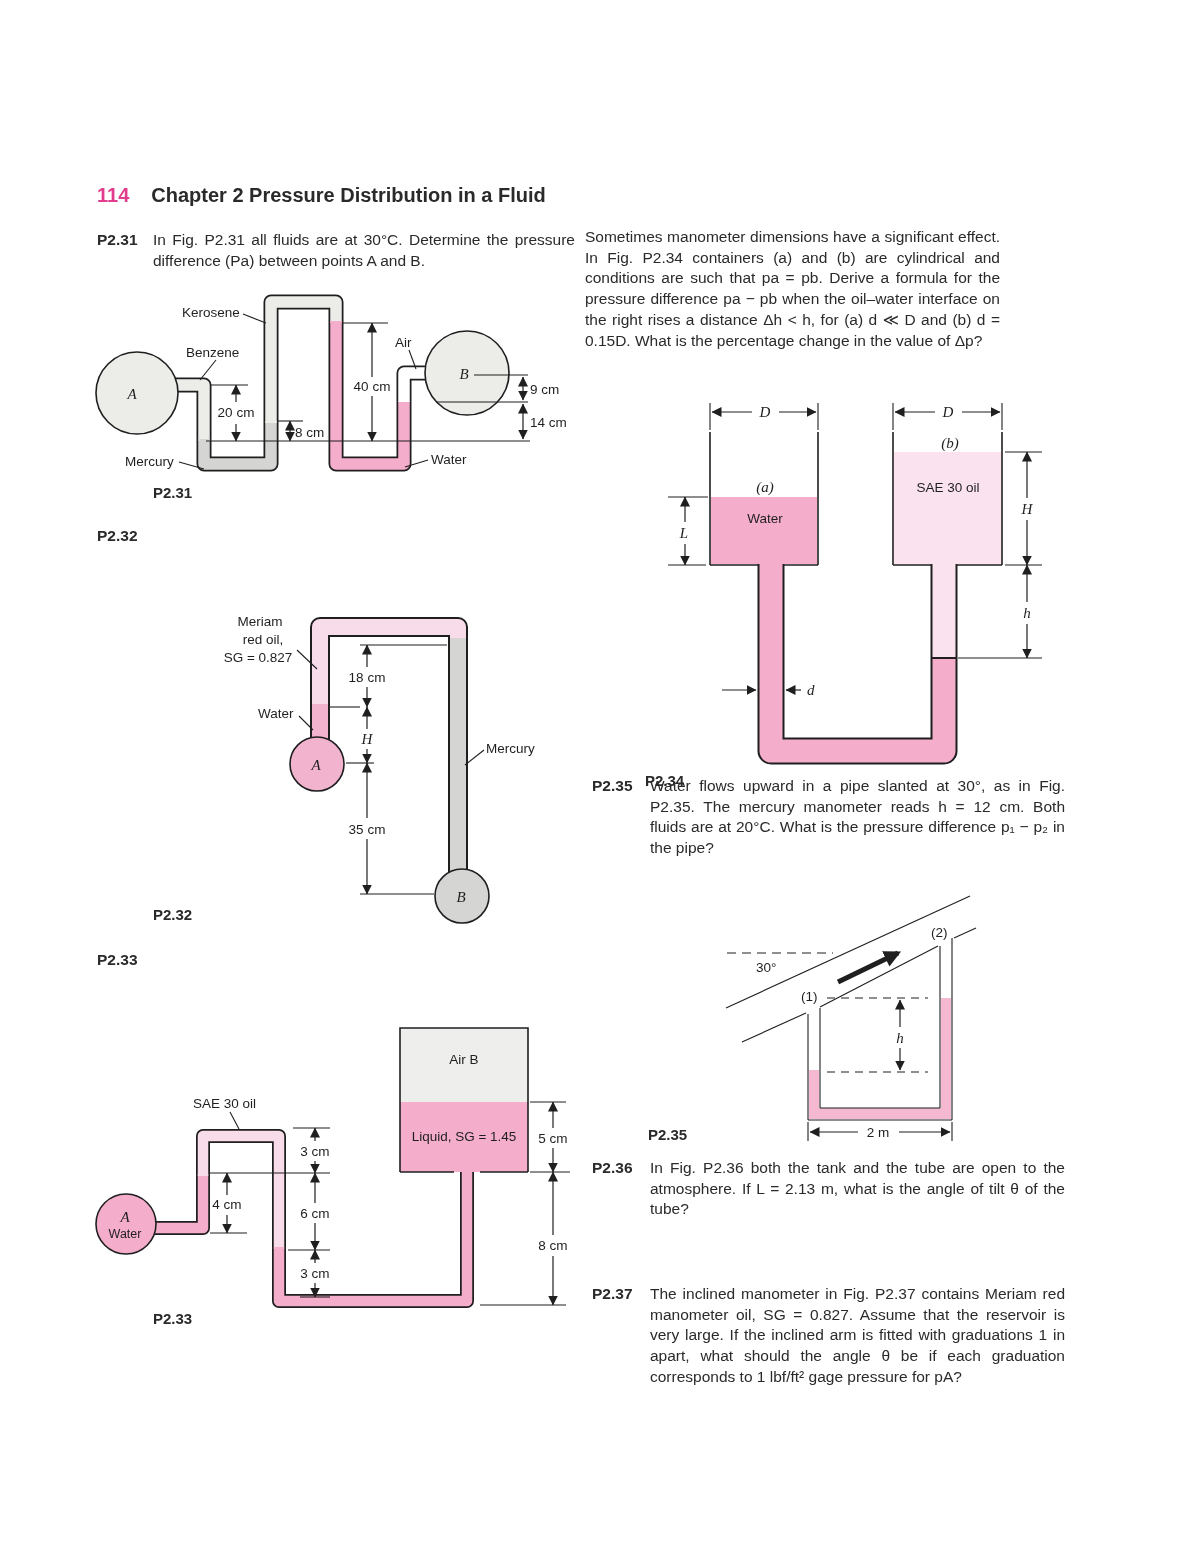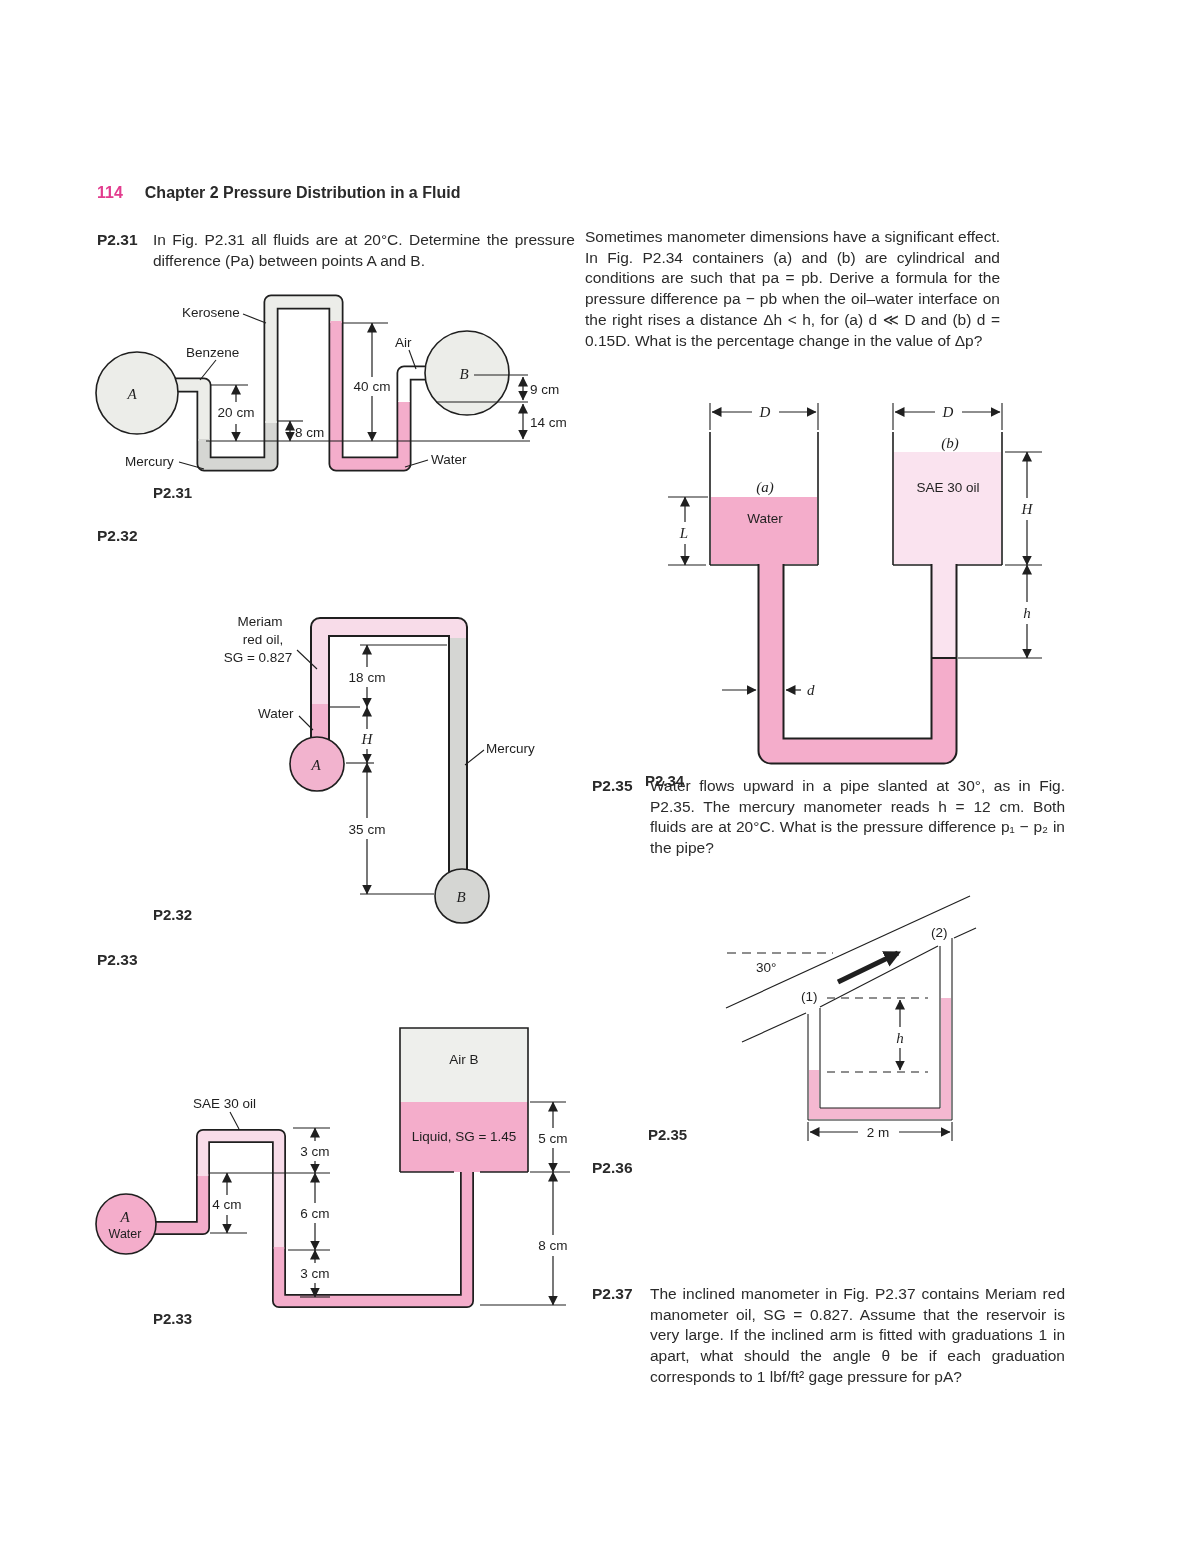--- a/index.html
+++ b/index.html
@@ -1,18 +1,18 @@
 <!DOCTYPE html>
 <html><head>
 <meta charset="utf-8">
 <style>
   html,body{margin:0;padding:0;background:#fff;}
   #page{position:relative;width:1200px;height:1553px;background:#ffffff;
         font-family:"Liberation Sans",sans-serif;color:#2a2a2a;overflow:hidden;}
-  .hdr{position:absolute;top:184px;left:97px;font-size:16px;font-weight:bold;white-space:nowrap;}
+  .hdr{position:absolute;top:184px;left:97px;font-size:20px;font-weight:bold;white-space:nowrap;}
   .hdr .pg{color:#e23c8e;margin-right:22px;}
   .prob{position:absolute;display:flex;font-size:15.5px;line-height:20.7px;}
   .prob .num{font-weight:bold;flex:none;}
   .prob .txt{text-align:justify;}
   .cap{position:absolute;font-size:15px;font-weight:bold;}
   svg{position:absolute;overflow:visible;}
   svg text{font-family:"Liberation Sans",sans-serif;font-size:13.5px;fill:#1f1f1f;}
   svg text.math{font-family:"Liberation Serif",serif;font-style:italic;font-size:15px;}
   svg text.small{font-size:12.5px;}
   .outl{stroke:#1f1f1f;fill:none;stroke-linejoin:round;}
@@ -26,37 +26,38 @@
 <body>
 
 <div id="page">
 
   <div class="hdr">
     <span class="pg">114</span><span>Chapter 2 Pressure Distribution in a Fluid</span>
   </div>
 
   <div class="prob" style="left:97px;top:230px;width:478px">
     <span class="num" style="width:56px">P2.31</span>
-    <div class="txt" style="width:422px">In Fig. P2.31 all fluids are at 20°C. Determine the pressure difference (Pa) between points A and B.</div>
+    <div class="txt" style="width:422px">In Fig. P2.31 all fluids are at 30°C. Determine the pressure difference (Pa) between points A and B.</div>
   </div>
   <div class="prob" style="left:97px;top:526px;width:478px">
     <span class="num" style="width:56px">P2.32</span>
   </div>
   <div class="prob" style="left:97px;top:950px;width:478px">
     <span class="num" style="width:56px">P2.33</span>
   </div>
   <div class="prob" style="left:585px;top:227px;width:480px">
     <div class="txt" style="width:415px">Sometimes manometer dimensions have a significant effect. In Fig. P2.34 containers (a) and (b) are cylindrical and conditions are such that pa = pb. Derive a formula for the pressure difference pa − pb when the oil–water interface on the right rises a distance Δh &lt; h, for (a) d ≪ D and (b) d = 0.15D. What is the percentage change in the value of Δp?</div>
   </div>
   <div class="prob" style="left:592px;top:776px;width:473px">
     <span class="num" style="width:58px">P2.35</span>
     <div class="txt" style="width:415px">Water flows upward in a pipe slanted at 30°, as in Fig. P2.35. The mercury manometer reads h = 12 cm. Both fluids are at 20°C. What is the pressure difference p₁ − p₂ in the pipe?</div>
   </div>
   <div class="prob" style="left:592px;top:1158px;width:473px">
     <span class="num" style="width:58px">P2.36</span>
+    <div class="txt" style="width:415px">In Fig. P2.36 both the tank and the tube are open to the atmosphere. If L = 2.13 m, what is the angle of tilt θ of the tube?</div>
   </div>
   <div class="prob" style="left:592px;top:1284px;width:473px">
     <span class="num" style="width:58px">P2.37</span>
     <div class="txt" style="width:415px">The inclined manometer in Fig. P2.37 contains Meriam red manometer oil, SG = 0.827. Assume that the reservoir is very large. If the inclined arm is fitted with graduations 1 in apart, what should the angle θ be if each graduation corresponds to 1 lbf/ft² gage pressure for pA?</div>
   </div>
 
   <svg style="left:88px;top:286px" width="492" height="226" viewBox="88 286 492 226">
     <defs>
       <marker id="a1" viewBox="0 0 10 10" refX="9.5" refY="5" markerWidth="10" markerHeight="10" orient="auto-start-reverse" markerUnits="userSpaceOnUse">
           <path d="M0 0 L10 5 L0 10 Z"></path>

